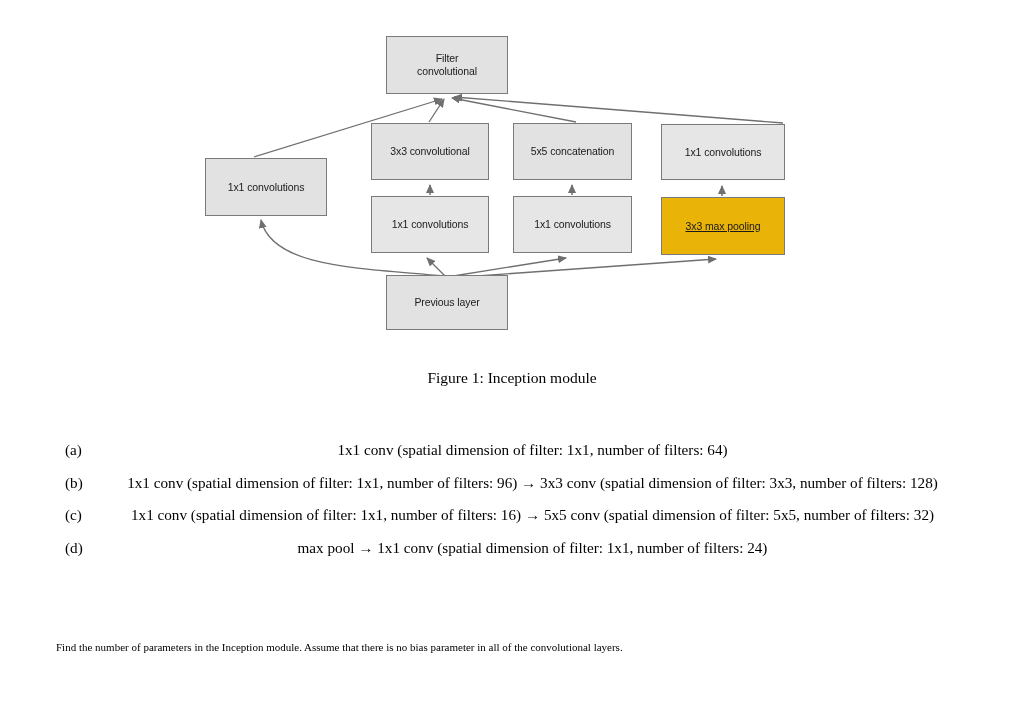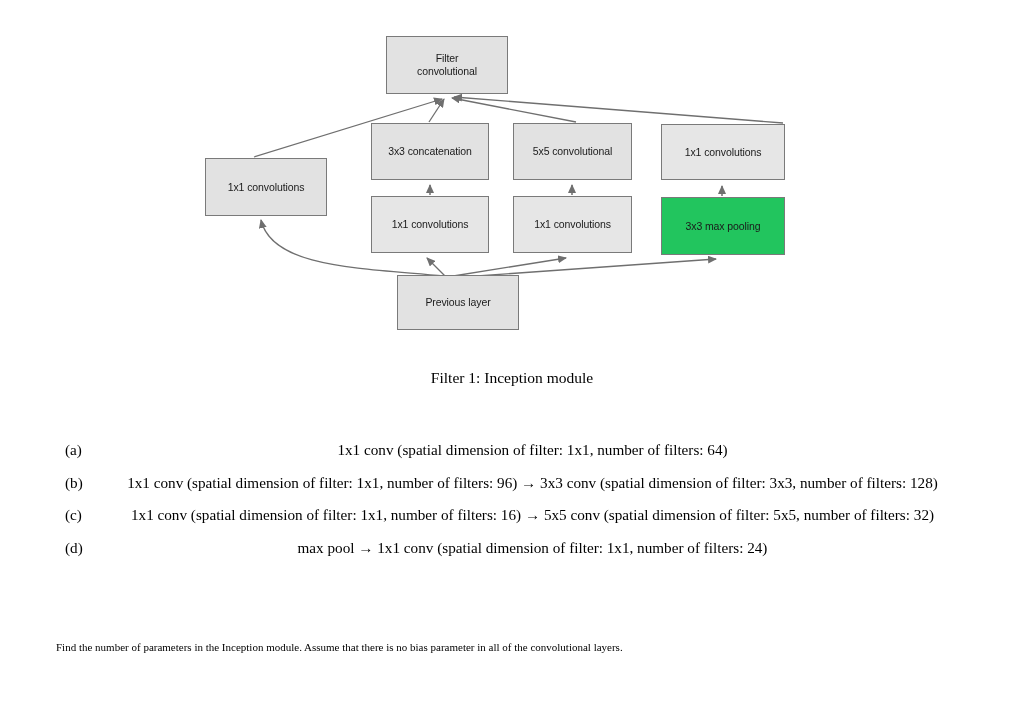--- a/index.html
+++ b/index.html
@@ -38,32 +38,32 @@
     align-items: center;
     justify-content: center;
     text-align: center;
     font-family: "Liberation Sans", sans-serif;
     font-size: 10.5px;
     line-height: 13px;
     color: #1a1a1a;
     letter-spacing: -0.1px;
   }
   .node-box.light  { background: #e6e6e6; }
-  .node-box.dark   { background: #22c55e; }
+  .node-box.dark   { background: #eab308; text-decoration: underline; }
 
   
   #box-filter-concat { left: 386px; top: 36px;  width: 122px; height: 58px; }
   #box-left-1x1      { left: 205px; top: 158px; width: 122px; height: 58px; }
   #box-3x3-conv      { left: 371px; top: 123px; width: 118px; height: 57px; }
   #box-3x3-1x1       { left: 371px; top: 196px; width: 118px; height: 57px; }
   #box-5x5-conv      { left: 513px; top: 123px; width: 119px; height: 57px; }
   #box-5x5-1x1       { left: 513px; top: 196px; width: 119px; height: 57px; }
   #box-pool-1x1      { left: 661px; top: 124px; width: 124px; height: 56px; }
   #box-maxpool       { left: 661px; top: 197px; width: 124px; height: 58px; }
-  #box-prev-layer    { left: 386px; top: 275px; width: 122px; height: 55px; margin-left: 11px; }
+  #box-prev-layer    { left: 386px; top: 275px; width: 122px; height: 55px; }
 
   
   #caption {
     position: absolute;
     left: 0;
     top: 369px;
     width: 1024px;
     text-align: center;
     font-family: "Liberation Serif", serif;
     font-size: 15.5px;
@@ -147,49 +147,49 @@
       <div>Filter</div>
       <div>convolutional</div>
     </div>
   </div>
 
   <div class="node-box" id="box-left-1x1">
     <span>1x1 convolutions</span>
   </div>
 
   <div class="node-box" id="box-3x3-conv">
-    <span>3x3 concatenation</span>
+    <span>3x3 convolutional</span>
   </div>
 
   <div class="node-box light" id="box-3x3-1x1">
     <span>1x1 convolutions</span>
   </div>
 
   <div class="node-box" id="box-5x5-conv">
-    <span>5x5 convolutional</span>
+    <span>5x5 concatenation</span>
   </div>
 
   <div class="node-box light" id="box-5x5-1x1">
     <span>1x1 convolutions</span>
   </div>
 
   <div class="node-box light" id="box-pool-1x1">
     <span>1x1 convolutions</span>
   </div>
 
   <div class="node-box dark" id="box-maxpool">
     <span>3x3 max pooling</span>
   </div>
 
   <div class="node-box" id="box-prev-layer">
     <span>Previous layer</span>
   </div>
 </div>
 
-<div id="caption">Filter 1: Inception module</div>
+<div id="caption">Figure 1: Inception module</div>
 
 <div id="enum-list">
 
   <div class="enum-item">
     <span class="enum-marker">(a)</span>
     <span class="enum-text">1x1 conv (spatial dimension of filter: 1x1, number of filters: 64)</span>
   </div>
 
   <div class="enum-item">
     <span class="enum-marker">(b)</span>

